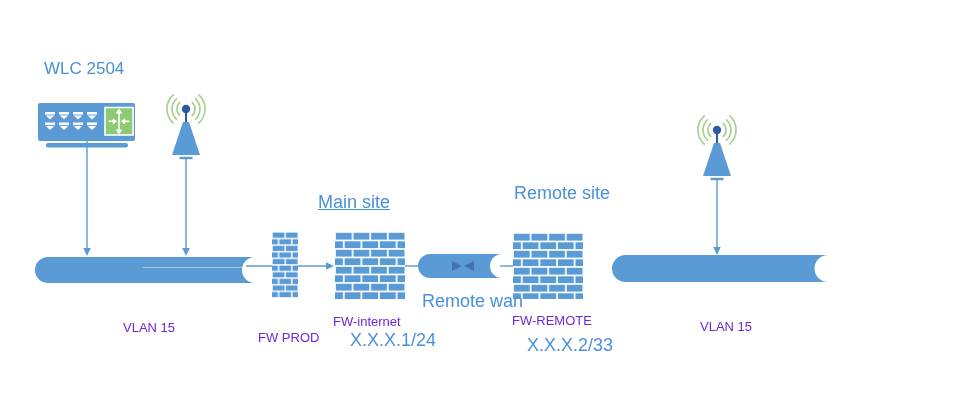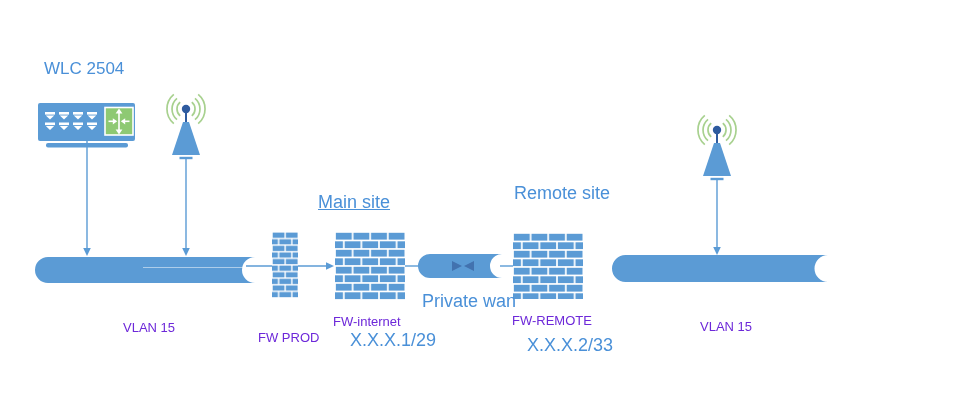--- a/index.html
+++ b/index.html
@@ -173,22 +173,22 @@
       <circle cx="717" cy="130" r="4.2" fill="#2E5B9F"></circle>
       <line x1="717" y1="133" x2="717" y2="144" stroke="#2E5B9F" stroke-width="2"></line>
       <polygon points="714,143 720,143 731,176 703,176" fill="#5B9BD5"></polygon>
       <line x1="710.5" y1="179" x2="723.5" y2="179" stroke="#5B9BD5" stroke-width="2.4"></line>
     </g>
   </svg>
 
   <div class="lbl lbl-accent lbl-wlc">WLC 2504</div>
   <div class="lbl lbl-accent lbl-main-site">Main site</div>
   <div class="lbl lbl-accent lbl-remote-site">Remote site</div>
-  <div class="lbl lbl-accent lbl-private-wan">Private wan</div>
+  <div class="lbl lbl-accent lbl-private-wan">Remote wan</div>
   <div class="lbl lbl-navy lbl-vlan-left">VLAN 15</div>
   <div class="lbl lbl-navy lbl-fw-prod">FW PROD</div>
   <div class="lbl lbl-navy lbl-fw-internet">FW-internet</div>
-  <div class="lbl lbl-accent lbl-ip1">X.X.X.1/29</div>
+  <div class="lbl lbl-accent lbl-ip1">X.X.X.1/24</div>
   <div class="lbl lbl-navy lbl-fw-remote">FW-REMOTE</div>
   <div class="lbl lbl-accent lbl-ip2">X.X.X.2/33</div>
   <div class="lbl lbl-navy lbl-vlan-right">VLAN 15</div>
 
 </div>
 
 </body></html>

